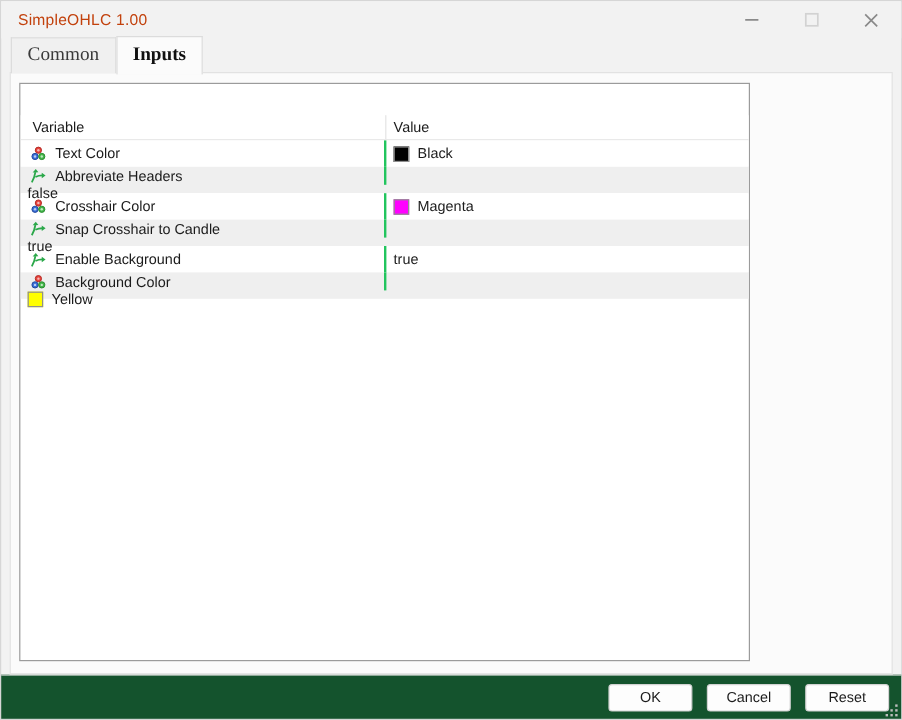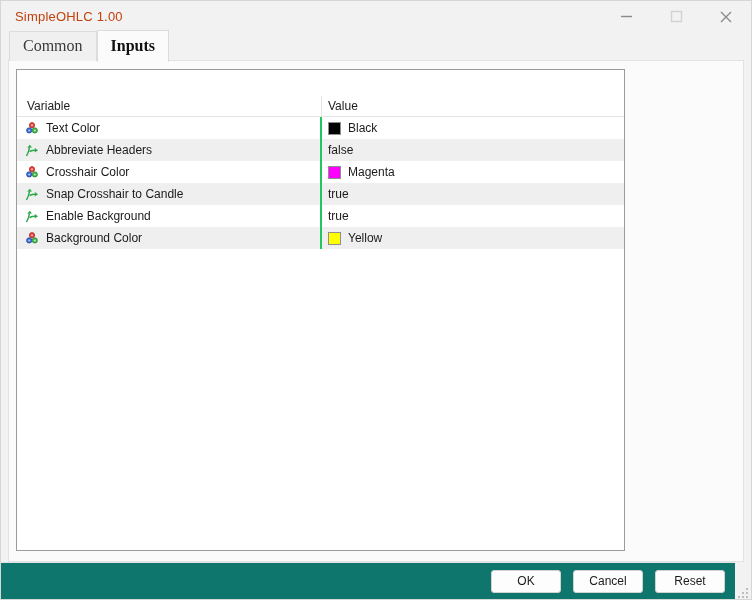--- a/index.html
+++ b/index.html
@@ -82,21 +82,21 @@
   }
   .thead { display: flex; height: 21px; border-bottom: 1px solid #e4e4e4; background: #fff; margin-top: 26px; }
   .th {
     font-size: 12px; color: #1b1b1b;
     display: flex; align-items: center;
   }
   .th.col-var { width: 305px; padding-left: 10px; border-right: 1px solid #e4e4e4; }
   .th.col-val { flex: 1; padding-left: 6px; }
 
   .row { display: flex; height: 22px; background: #ffffff; }
-  .row.alt { background: #efefef; }
+  .row.alt { background: #efefef; flex-direction: column; }
   .cell { display: flex; align-items: center; font-size: 12px; color: #1b1b1b; }
   .cell.var { width: 305px; padding-left: 7px; border-right: 2px solid #22c55e; }
   .cell.val { flex: 1; padding-left: 6px; }
   .row-icon { width: 15px; height: 15px; margin-right: 7px; display: inline-flex; align-items: center; justify-content: center; }
   .row-icon svg { display: block; }
   .swatch {
     width: 13px; height: 13px;
     border: 1px solid #8f8f8f;
     margin-right: 7px;
     display: inline-block;
@@ -113,22 +113,22 @@
   }
   .side-btn {
     position: absolute; right: 10px;
     width: 112px; height: 23px;
   }
   #load-btn { top: 492px; }
   #save-btn { top: 524px; }
 
   
   .footer {
-    position: absolute; left: 0; right: 16px; bottom: 0; height: 37px;
-    background: #0f766e;
+    position: absolute; left: 0; right: 0; bottom: 0; height: 37px;
+    background: #14532d;
     border-top: 1px solid #e3e3e3;
     display: flex; align-items: center; justify-content: flex-end;
     gap: 12px;
     padding-right: 10px;
   }
   .footer .btn { width: 70px; height: 23px; }
 
   .resize-grip {
     position: absolute; right: 2px; bottom: 2px;
     width: 12px; height: 12px;

